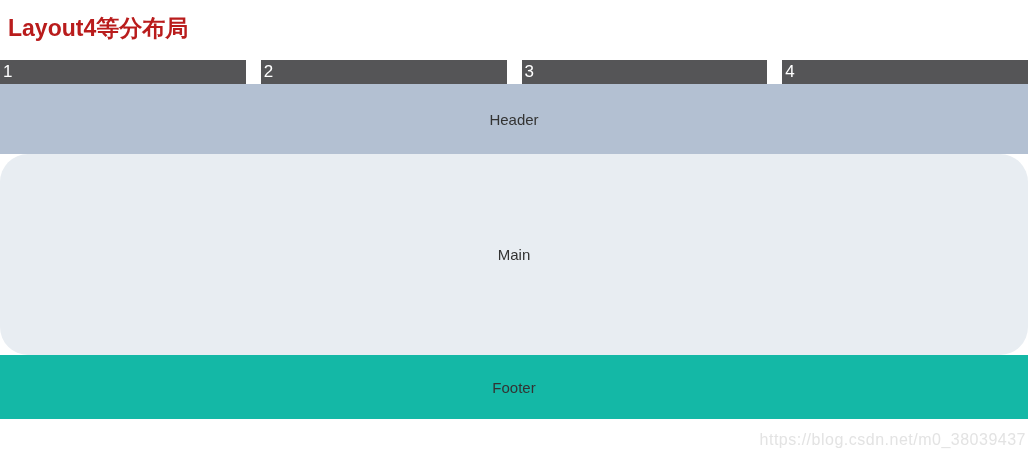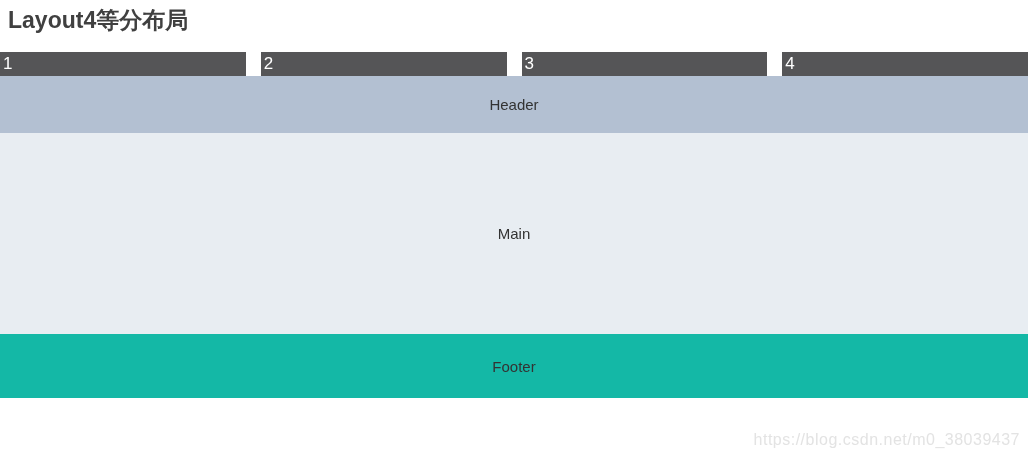--- a/index.html
+++ b/index.html
@@ -9,25 +9,25 @@
     font-family: "Liberation Sans", "DejaVu Sans", sans-serif;
   }
   .page {
     position: relative;
     width: 1036px;
     height: 460px;
     overflow: hidden;
     background: #ffffff;
   }
   .page-title {
-    margin: 7px 8px 0 8px;
+    margin: 15px 8px 0 8px;
     font-size: 23px;
     line-height: 27px;
     font-weight: bold;
-    color: #404040;
+    color: #b91c1c;
   }
   .content {
     width: 1028px;       
     margin-top: 18px;
   }
   .columns-row {
     display: flex;
     gap: 15px;
     width: 100%;
   }
@@ -43,34 +43,35 @@
     overflow: hidden;
   }
   .band {
     display: flex;
     align-items: center;
     justify-content: center;
     color: #333333;
     font-size: 15px;
   }
   .band-header {
-    height: 57px;
+    height: 70px;
     background: #b3c0d2;
   }
   .band-main {
     height: 201px;
     background: #e8edf2;
+    border-radius: 28px;
   }
   .band-footer {
     height: 64px;
     background: #14b8a6;
   }
   .watermark {
     position: absolute;
-    right: 16px;
+    right: 10px;
     bottom: 11px;
     font-size: 16px;
     color: #e3e3e3;
     letter-spacing: 0.5px;
     user-select: none;
   }
 </style>
 </head>
 <body>
 

